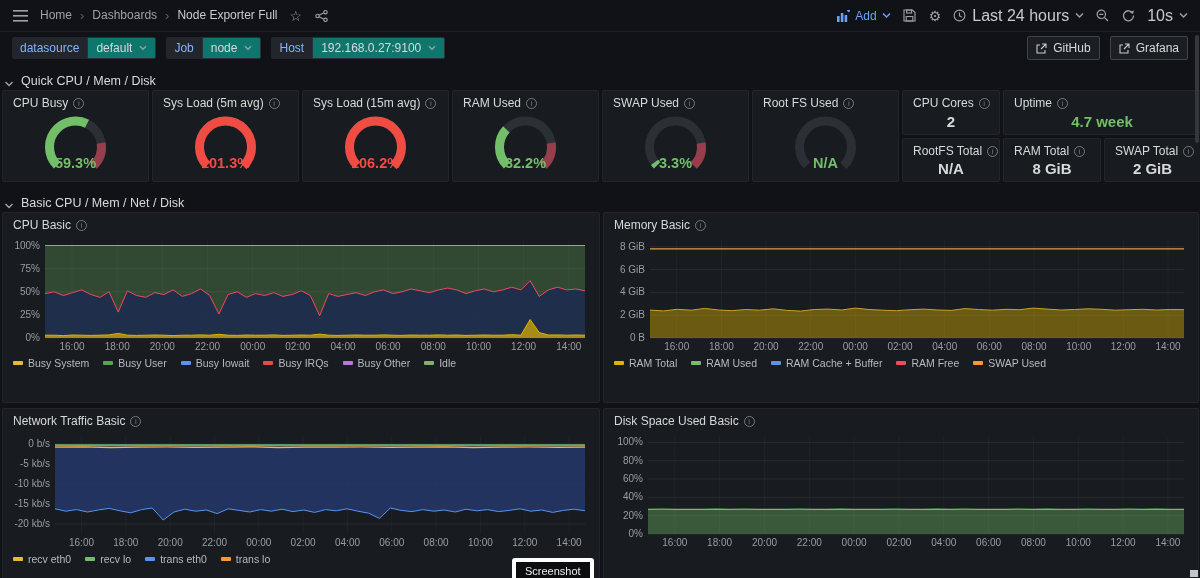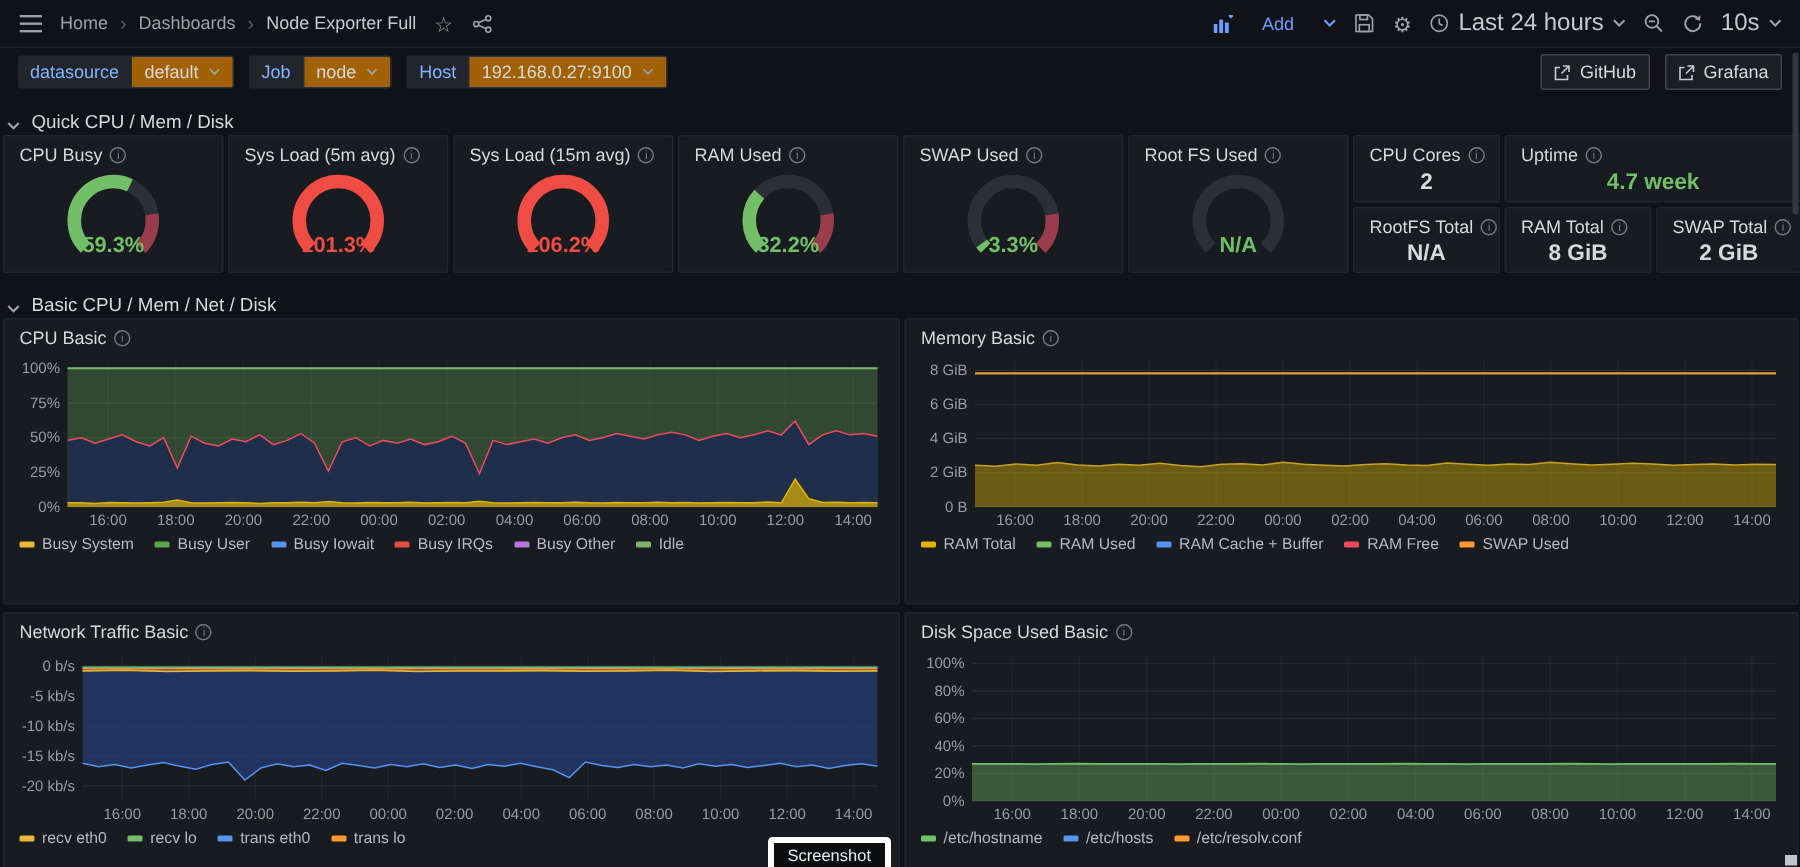--- a/index.html
+++ b/index.html
@@ -12,28 +12,28 @@
   
   .navbar{position:absolute;top:0;left:0;width:1200px;height:32px;display:flex;align-items:center;
     justify-content:space-between;padding:0 12px;border-bottom:1px solid rgba(255,255,255,.06);background:#111217;z-index:5}
   .nav-group{display:flex;align-items:center;gap:11px}
   .icon-btn{background:none;border:none;color:#9da1a8;display:inline-flex;align-items:center;cursor:pointer;padding:1px}
   .glyph{font-size:14px;line-height:1;color:#9da1a8}
   .crumbs{display:flex;align-items:flex-start;gap:8px}
   .crumb{color:#9da1a8;cursor:pointer}
   .crumb.current{color:#c9cbd0}
   .sep{color:#5d6167;font-size:13px}
-  .add-btn{color:#6e9fff;display:inline-flex;align-items:center;gap:19px;background:none;border:none;font-size:12px;cursor:pointer}
+  .add-btn{color:#6e9fff;display:inline-flex;align-items:center;gap:5px;background:none;border:none;font-size:12px;cursor:pointer}
   .picker{display:inline-flex;align-items:center;gap:6px;color:#c7c9cd;cursor:pointer;font-size:16px}
 
   
   .submenu{position:absolute;top:32px;left:0;width:1200px;height:32px;display:flex;align-items:center;gap:10px;padding:0 12px}
   .var{display:flex;align-items:stretch}
   .var-label{background:#22252b;color:#83b4ff;padding:4px 8px;border-radius:2px 0 0 2px;font-size:12px;display:flex;align-items:center;cursor:pointer}
-  .var-value{background:#a16207;border:1px solid #2c2f36;border-radius:0 2px 2px 0;padding:3px 8px;display:flex;align-items:center;gap:7px;color:#d8d9da;cursor:pointer}
+  .var-value{background:#0f766e;border:1px solid #2c2f36;border-radius:0 2px 2px 0;padding:3px 8px;display:flex;align-items:center;gap:7px;color:#d8d9da;cursor:pointer}
   .spacer{flex:1}
   .link-btn{display:inline-flex;align-items:center;gap:6px;border:1px solid #40444c;background:#1b1e23;
     border-radius:2px;padding:4px 8px;font-size:12px;color:#d8d9da;cursor:pointer}
 
   
   .dash{position:absolute;top:64px;left:2px;width:1197px}
   .row-head{display:flex;align-items:flex-end;gap:7px;height:22px;font-size:12.5px;color:#d8d9da;cursor:pointer;margin:2px 0 2px 2px}
   .row-head .cnt{color:#7a7d84;font-style:italic;font-size:11px;margin-left:2px}
   .chev{color:#9da1a8}
 
@@ -549,25 +549,20 @@
           <text x="421.4" y="116" text-anchor="middle" font-size="10" fill="#9a9da3">08:00</text>
           <line x1="466.3" y1="6" x2="466.3" y2="104" stroke="rgba(255,255,255,0.035)"></line>
           <text x="466.3" y="116" text-anchor="middle" font-size="10" fill="#9a9da3">10:00</text>
           <line x1="511.1" y1="6" x2="511.1" y2="104" stroke="rgba(255,255,255,0.035)"></line>
           <text x="511.1" y="116" text-anchor="middle" font-size="10" fill="#9a9da3">12:00</text>
           <line x1="555.9" y1="6" x2="555.9" y2="104" stroke="rgba(255,255,255,0.035)"></line>
           <text x="555.9" y="116" text-anchor="middle" font-size="10" fill="#9a9da3">14:00</text>
           <polygon points="36,104.0 36.0,79.3 49.7,79.2 63.5,79.3 77.2,79.4 91.0,79.3 104.7,79.1 118.5,79.3 132.2,79.2 145.9,79.3 159.7,79.3 173.4,79.4 187.2,79.2 200.9,79.3 214.7,79.3 228.4,79.1 242.2,79.3 255.9,79.4 269.6,79.3 283.4,79.2 297.1,79.3 310.9,79.3 324.6,79.1 338.4,79.3 352.1,79.2 365.8,79.4 379.6,79.3 393.3,79.3 407.1,79.2 420.8,79.3 434.6,79.1 448.3,79.3 462.1,79.4 475.8,79.2 489.5,79.3 503.3,79.3 517.0,79.2 530.8,79.3 544.5,79.1 558.3,79.3 572.0,79.3 572,104.0" fill="rgba(115,191,105,0.38)"></polygon>
           <polyline points="36.0,79.3 49.7,79.2 63.5,79.3 77.2,79.4 91.0,79.3 104.7,79.1 118.5,79.3 132.2,79.2 145.9,79.3 159.7,79.3 173.4,79.4 187.2,79.2 200.9,79.3 214.7,79.3 228.4,79.1 242.2,79.3 255.9,79.4 269.6,79.3 283.4,79.2 297.1,79.3 310.9,79.3 324.6,79.1 338.4,79.3 352.1,79.2 365.8,79.4 379.6,79.3 393.3,79.3 407.1,79.2 420.8,79.3 434.6,79.1 448.3,79.3 462.1,79.4 475.8,79.2 489.5,79.3 503.3,79.3 517.0,79.2 530.8,79.3 544.5,79.1 558.3,79.3 572.0,79.3" fill="none" stroke="#73bf69" stroke-width="1.2"></polyline>
         </svg>
-      <div class="legend">
-          <span class="li"><i style="background:#73bf69"></i>/etc/hostname</span>
-          <span class="li"><i style="background:#5794f2"></i>/etc/hosts</span>
-          <span class="li"><i style="background:#ff9830"></i>/etc/resolv.conf</span>
-        </div>
     </div>
   </div>
 
   <div class="collapsed-rows">
     <div class="row-head">
       <svg class="chev" width="8" height="10" viewBox="0 0 8 10">
           <path d="M2 1.5 L5.5 5 L2 8.5" stroke="#9da1a8" stroke-width="1.5" fill="none"></path>
         </svg>
       <span>CPU / Memory / Net / Disk</span>
       <span class="cnt">(8 panels)</span>

